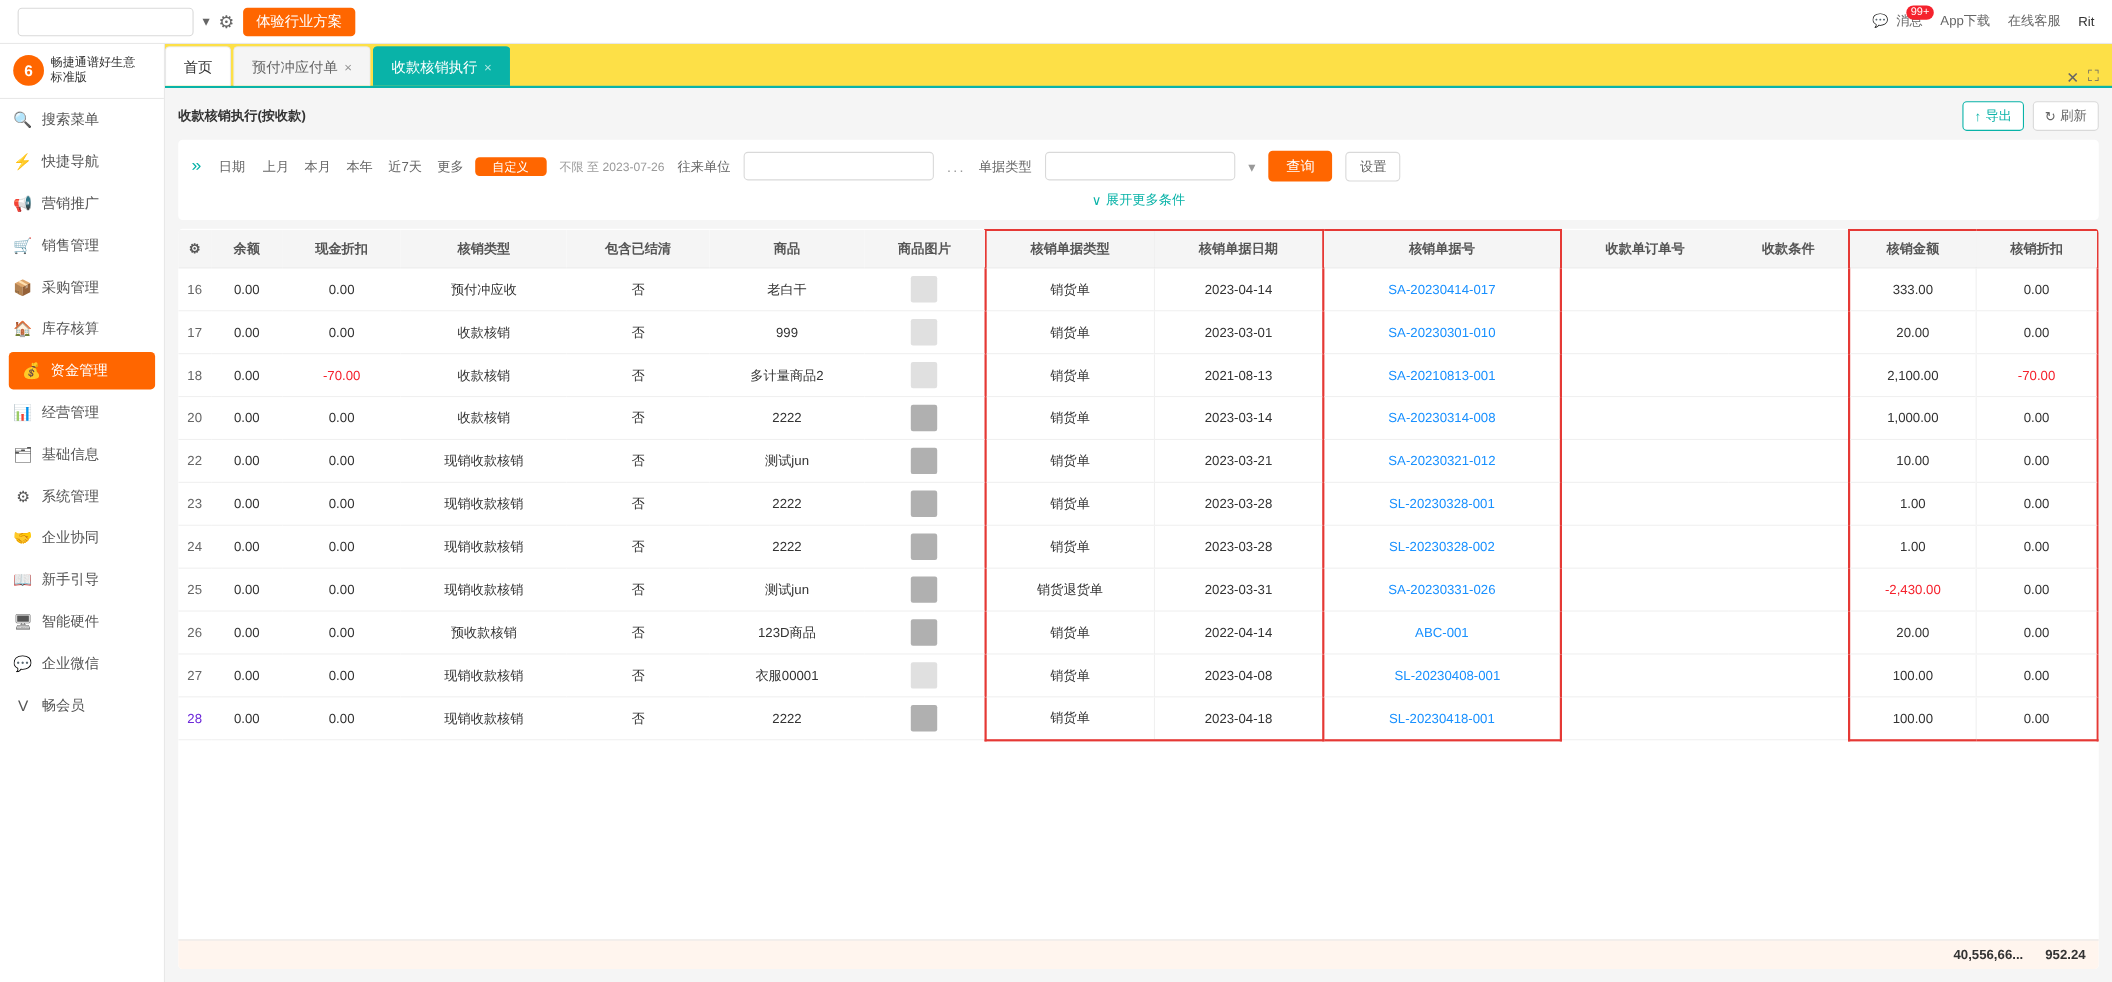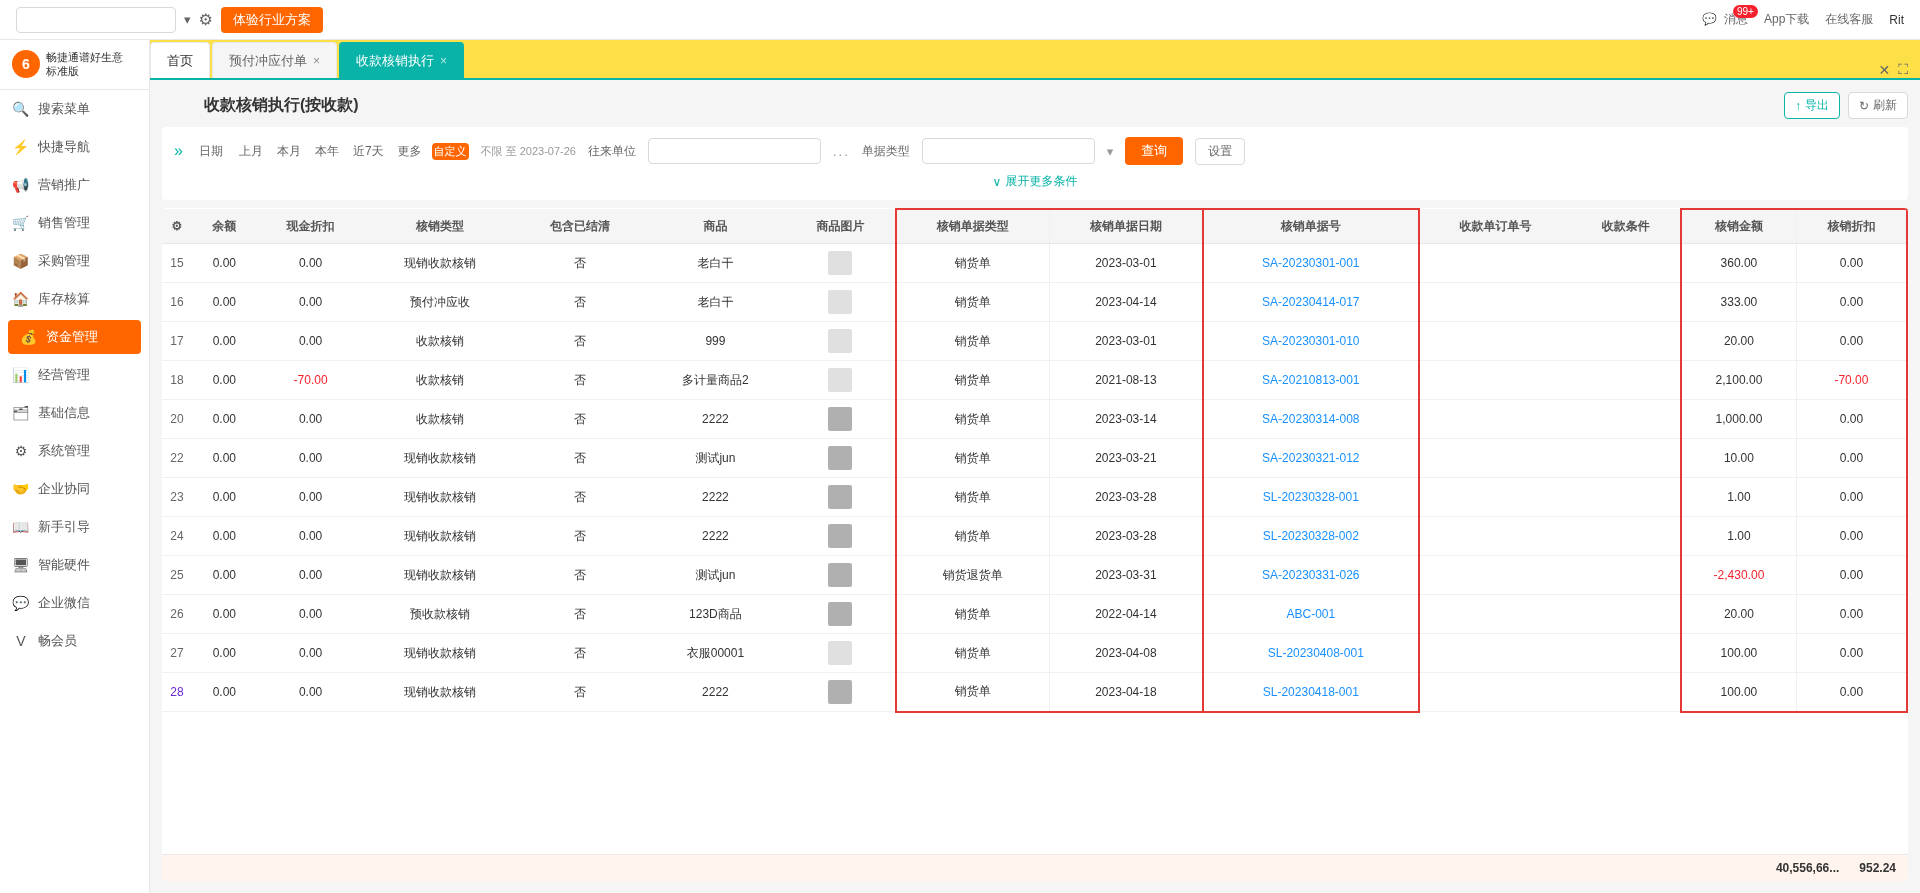--- a/index.html
+++ b/index.html
@@ -34,34 +34,34 @@
     .tab-bar { height: 40px; background: #fde047; display: flex; align-items: flex-end; border-bottom: 2px solid #09b3a8; padding-left: 0; }
     .tab { height: 36px; padding: 0 16px; display: flex; align-items: center; gap: 6px; cursor: pointer; font-size: 13px; color: #666; border: 1px solid #e8e8e8; background: #f5f5f5; border-bottom: none; margin-right: 2px; border-radius: 4px 4px 0 0; }
     .tab.active { background: #09b3a8; color: #fff; border-color: #09b3a8; }
     .tab-close { font-size: 12px; cursor: pointer; opacity: 0.7; }
     .tab-home { background: #fff; color: #333; }
     .tab-controls { margin-left: auto; display: flex; align-items: center; gap: 8px; padding-right: 12px; }
     .tab-ctrl-btn { cursor: pointer; color: #666; font-size: 14px; }
 
     
     .page-content { flex: 1; overflow: hidden; background: #f5f5f5; padding: 12px; display: flex; flex-direction: column; gap: 8px; }
-    .page-title { font-size: 16px; font-weight: bold; color: #333; margin-left: 42px; }
+    .page-title { font-size: 12px; font-weight: bold; color: #333; }
     .page-header { display: flex; justify-content: space-between; align-items: center; }
     .page-actions { display: flex; gap: 8px; }
     .btn-export { border: 1px solid #09b3a8; color: #09b3a8; background: #fff; border-radius: 4px; padding: 4px 10px; font-size: 12px; cursor: pointer; display: flex; align-items: center; gap: 4px; }
     .btn-refresh { border: 1px solid #d9d9d9; color: #666; background: #fff; border-radius: 4px; padding: 4px 10px; font-size: 12px; cursor: pointer; display: flex; align-items: center; gap: 4px; }
 
     
     .filter-bar { background: #fff; border-radius: 4px; padding: 10px 12px; display: flex; flex-direction: column; gap: 8px; }
     .filter-row { display: flex; align-items: center; gap: 12px; flex-wrap: wrap; }
     .filter-expand { display: flex; justify-content: center; align-items: center; color: #09b3a8; font-size: 12px; cursor: pointer; gap: 4px; }
     .filter-label { font-size: 12px; color: #666; white-space: nowrap; }
     .date-group { display: flex; align-items: center; gap: 6px; }
     .date-btn { font-size: 12px; color: #666; cursor: pointer; padding: 2px 4px; }
-    .date-custom { background: #ff6600; color: #fff; border: none; border-radius: 4px; padding: 1px 2px; font-size: 11px; cursor: pointer; }
+    .date-custom { background: #ff6600; color: #fff; border: none; border-radius: 4px; padding: 1px 16px; font-size: 11px; cursor: pointer; }
     .date-range-text { font-size: 11px; color: #999; }
     .filter-input { border: 1px solid #d9d9d9; border-radius: 4px; padding: 3px 8px; font-size: 12px; color: #999; min-width: 160px; height: 26px; }
     .filter-select { border: 1px solid #d9d9d9; border-radius: 4px; padding: 3px 8px; font-size: 12px; color: #999; min-width: 160px; height: 26px; }
     .filter-dots { color: #999; letter-spacing: 2px; }
     .btn-query { background: #ff6600; color: #fff; border: none; border-radius: 4px; padding: 5px 16px; font-size: 13px; cursor: pointer; }
     .btn-setting { border: 1px solid #d9d9d9; color: #666; background: #fff; border-radius: 4px; padding: 4px 12px; font-size: 12px; cursor: pointer; }
 
     
     .table-container { flex: 1; overflow: hidden; background: #fff; border-radius: 4px; display: flex; flex-direction: column; }
     .table-wrap { overflow: auto; flex: 1; }
@@ -263,36 +263,20 @@
                 <th style="border-top:2px solid #e53935;border-left:2px solid #e53935;border-right:1px solid #f0f0f0;">核销单据类型</th>
                 <th style="border-top:2px solid #e53935;border-right:2px solid #e53935;">核销单据日期</th>
                 <th style="border-top:2px solid #e53935;border-left:2px solid #e53935;border-right:2px solid #e53935;">核销单据号</th>
                 <th>收款单订单号</th>
                 <th>收款条件</th>
                 <th style="border-top:2px solid #e53935;border-left:2px solid #e53935;border-right:1px solid #f0f0f0;">核销金额</th>
                 <th style="border-top:2px solid #e53935;border-right:2px solid #e53935;">核销折扣</th>
               </tr>
             </thead>
             <tbody id="table-body">
-            <tr>
-      <td style="color:#666;">15</td>
-      <td>0.00</td>
-      <td style="">0.00</td>
-      <td>现销收款核销</td>
-      <td>否</td>
-      <td>老白干</td>
-      <td><span class="img-placeholder"></span></td>
-      <td style="border-left:2px solid #e53935;border-right:1px solid #f0f0f0;">销货单</td>
-      <td style="border-right:2px solid #e53935;">2023-03-01</td>
-      <td style="border-left:2px solid #e53935;border-right:2px solid #e53935;"><a class="td-link">SA-20230301-001</a></td>
-      <td></td>
-      <td></td>
-      <td style="border-left:2px solid #e53935;border-right:1px solid #f0f0f0;">360.00</td>
-      <td style="border-right:2px solid #e53935;">0.00</td>
-    </tr>
                 <tr>
       <td style="color:#666;">16</td>
       <td>0.00</td>
       <td style="">0.00</td>
       <td>预付冲应收</td>
       <td>否</td>
       <td>老白干</td>
       <td><span class="img-placeholder"></span></td>
       <td style="border-left:2px solid #e53935;border-right:1px solid #f0f0f0;">销货单</td>
       <td style="border-right:2px solid #e53935;">2023-04-14</td>

